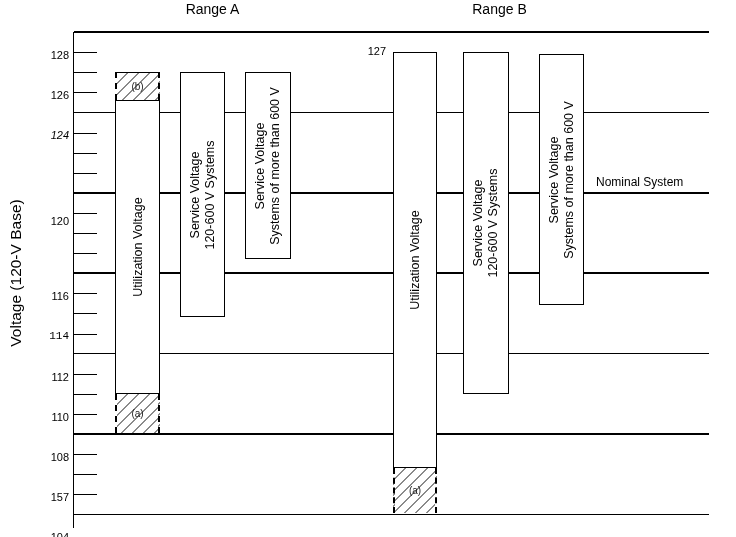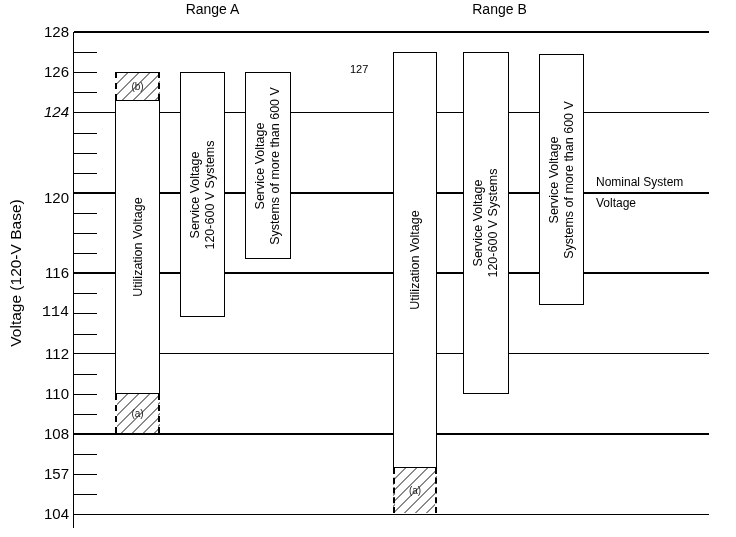--- a/index.html
+++ b/index.html
@@ -9,21 +9,21 @@
   }
   .abs{position:absolute;}
   .range-title{font-size:14px;line-height:16px;text-align:center;white-space:nowrap;}
   .ylabel{
     font-size:15.5px;white-space:nowrap;
     transform:translate(-50%,-50%) rotate(-90deg);
   }
   .gridline{height:1.5px;background:#000;}
   .tick{height:1px;background:#000;}
   .axis{width:1.5px;background:#000;}
-  .ticklabel{font-size:15px;line-height:12px;text-align:right;white-space:nowrap;}
+  .ticklabel{font-size:11px;line-height:12px;text-align:right;white-space:nowrap;margin-top:23px;}
   .bar{
     background:#fff;border:1.5px solid #000;box-sizing:border-box;
   }
   .bar-label{
     position:absolute;top:50%;left:50%;
     transform:translate(-50%,-50%) rotate(-90deg);
     white-space:nowrap;text-align:center;
     font-size:12.5px;line-height:15px;
   }
   .hatch{
@@ -127,19 +127,18 @@
         </div>
       </div>
       <div class="bar" style="position: absolute; left: 539px; top: 54.11px; width: 45px; height: 251.25px; z-index: 2;">
         <div class="bar-label">
           <div>Service Voltage</div>
           <div>Systems of more than 600 V</div>
         </div>
       </div>
     </div>
 
-  <div class="abs annot" style="left:350px;top:45px;width:36px;margin-top:18px;">127</div>
+  <div class="abs annot" style="left:350px;top:45px;width:36px;text-align:right;">127</div>
 
   <div class="abs nominal" style="left:596px;top:172px;">
     <div>Nominal System</div>
-    <div style="margin-top:1px">Voltage</div>
   </div>
 </div>
 
 </body></html>

